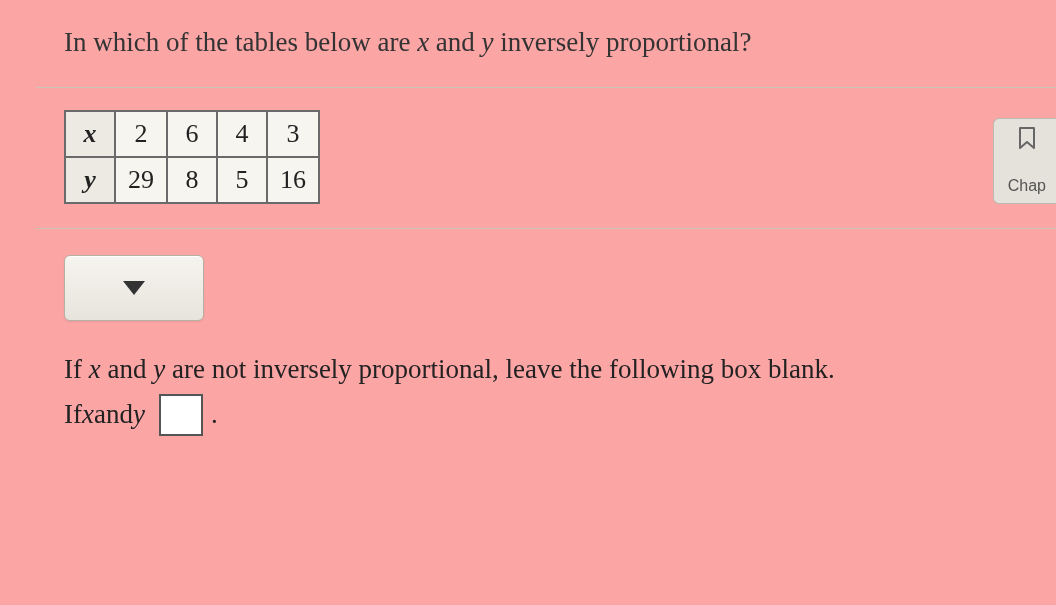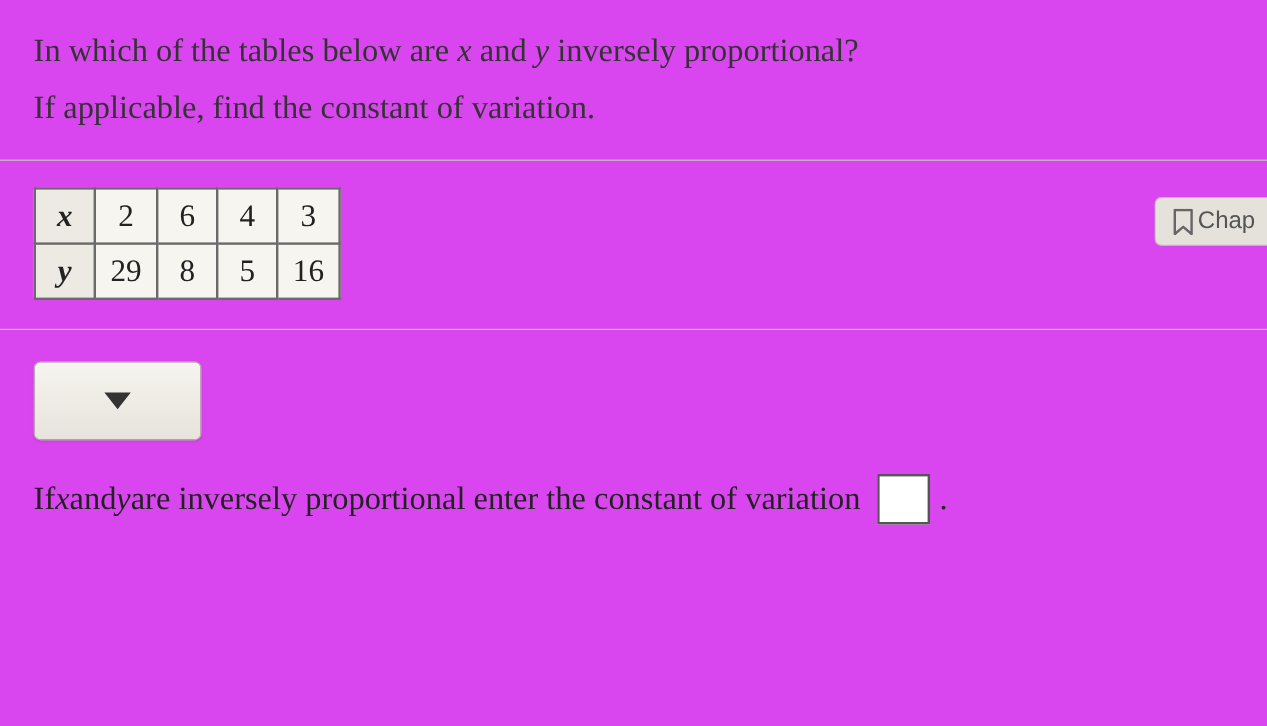--- a/index.html
+++ b/index.html
@@ -9,24 +9,25 @@
     }
     body {
       font-family: Georgia, 'Times New Roman', serif;
       background: #e8e6e0;
       width: 1056px;
       height: 605px;
       overflow: hidden;
       color: #2a2a2a;
     }
     .page {
-      background: #d946ef;
+      background: #fca5a5;
       width: 100%;
       height: 100%;
       position: relative;
+      padding-left: 36px;
     }
     .section-question {
       padding: 22px 28px 24px 28px;
       border-bottom: 1px solid #c8c4b8;
       font-size: 27px;
       line-height: 1.5;
       color: #333;
     }
     .section-question .row2 {
       margin-top: 6px;
@@ -63,25 +64,26 @@
     .chap-tag {
       position: absolute;
       right: 0;
       top: 30px;
       background: #e4e2da;
       border: 1px solid #bdbab0;
       border-right: none;
       border-radius: 6px 0 0 6px;
       padding: 8px 10px 8px 14px;
       font-family: Arial, sans-serif;
-      font-size: 20px;
+      font-size: 16px;
       color: #555;
       display: flex;
       align-items: center;
-      gap: 3px;
+      gap: 28px;
+      flex-direction: column;
     }
     .bookmark-icon {
       width: 18px;
       height: 22px;
     }
     .section-answer {
       padding: 26px 28px 24px 28px;
     }
     .dropdown {
       display: inline-flex;
@@ -128,21 +130,20 @@
   </style>
 </head>
 <body>
 
 <div class="page">
 
   <div class="section-question">
     <div>
       <span>In which of the tables below are </span><span class="ital">x</span><span> and </span><span class="ital">y</span><span> inversely proportional?</span>
     </div>
-    <div class="row2">If applicable, find the constant of variation.</div>
   </div>
 
   <div class="section-table">
     <table class="xy-table">
       <tbody>
           <tr>
         <td class="hdr">x</td>
         <td>2</td>
         <td>6</td>
         <td>4</td>
@@ -165,25 +166,27 @@
       <span>Chap</span>
     </div>
   </div>
 
   <div class="section-answer">
     <div class="dropdown">
       <div class="caret-down"></div>
     </div>
 
     <div class="answer-text">
+      <div>
+        <span>If </span><span class="ital">x</span><span> and </span><span class="ital">y</span><span> are not inversely proportional, leave the following box blank.</span>
+      </div>
       <div class="answer-row">
         <span>If </span>
           <span class="ital">x</span>
           <span> and </span>
           <span class="ital">y</span>
-          <span> are inversely proportional enter the constant of variation</span>
         <input class="input-box" type="text" style="">
         <span class="trail-dot">.</span>
       </div>
     </div>
   </div>
 
 </div>
 
 </body></html>

